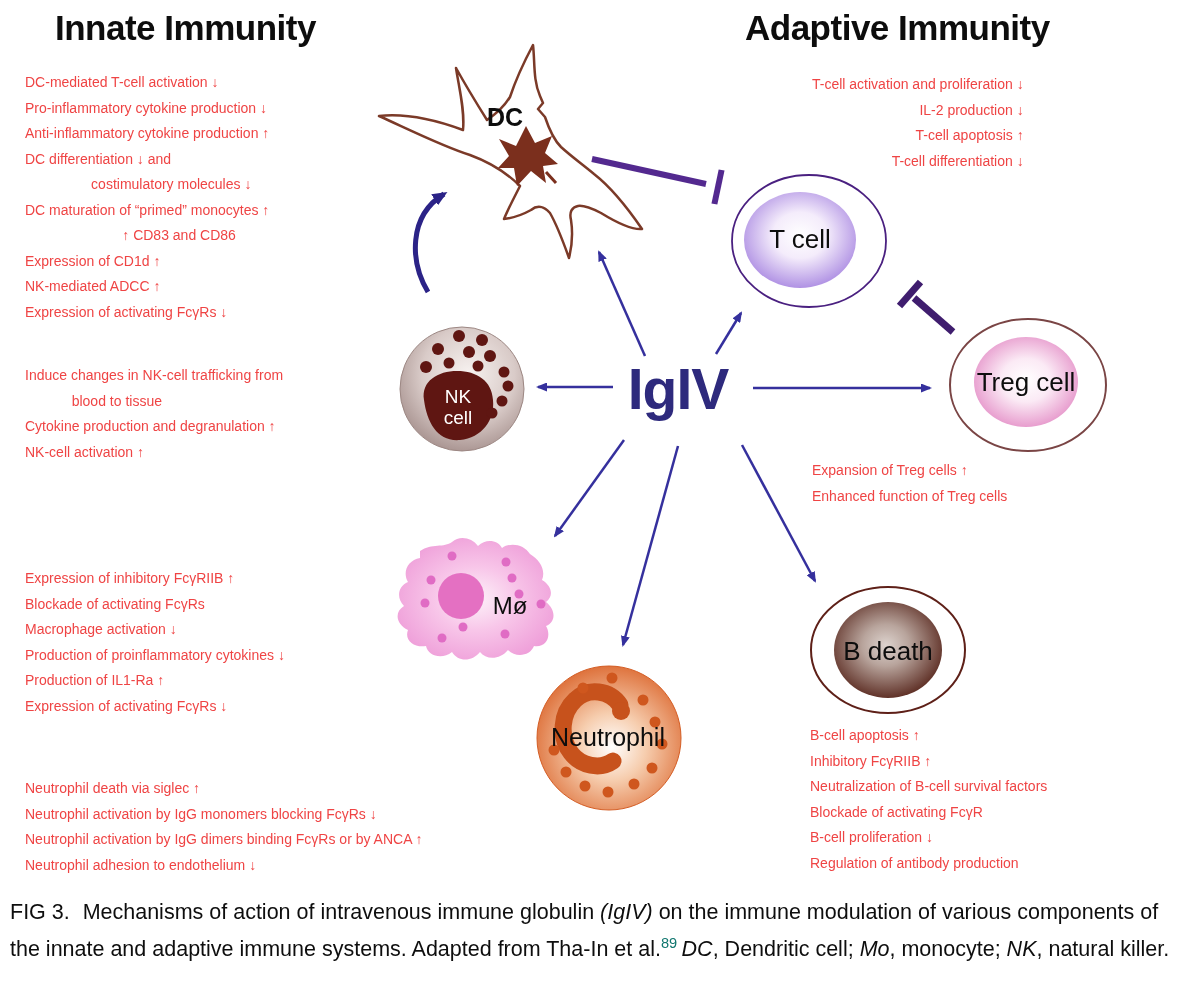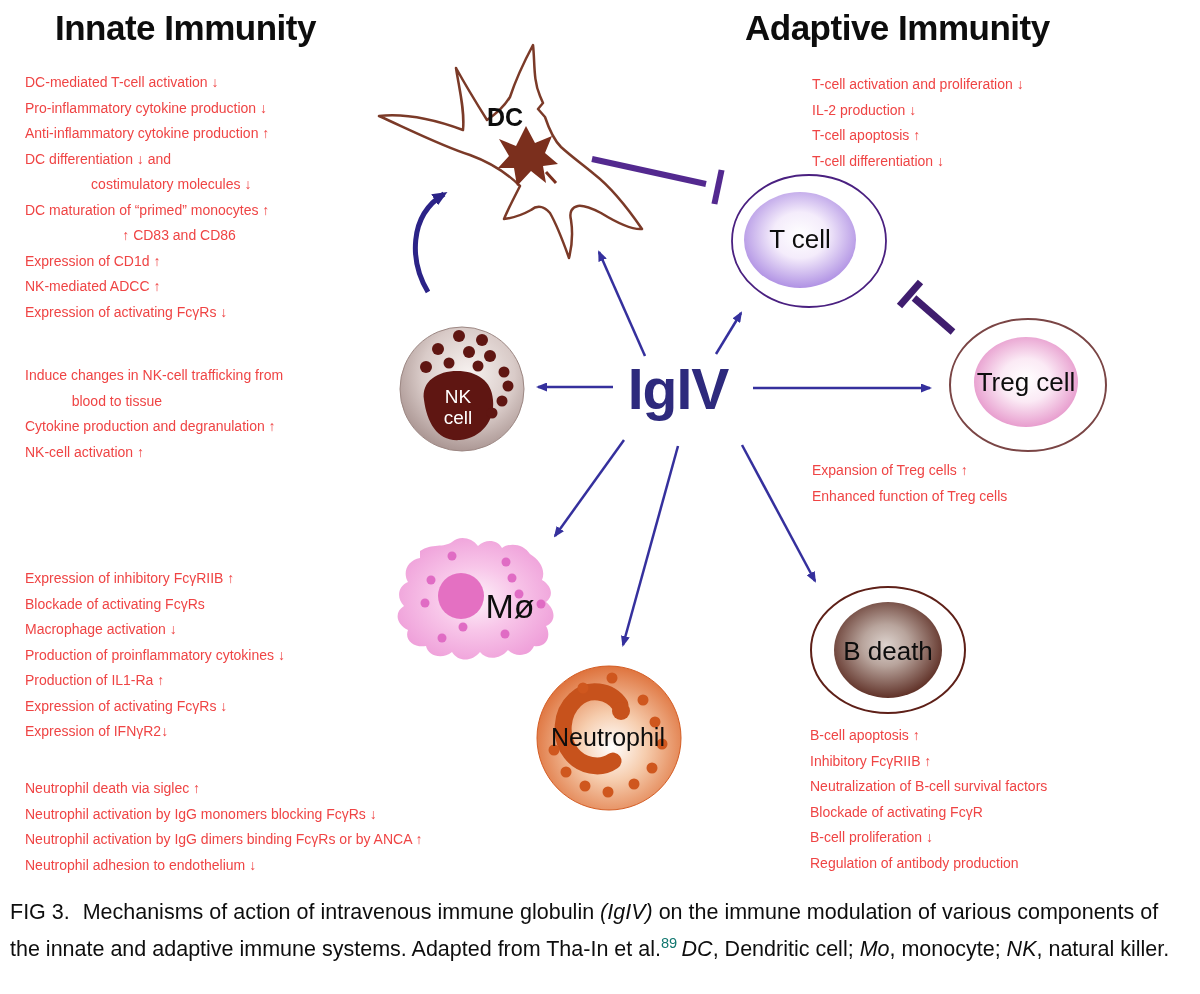--- a/index.html
+++ b/index.html
@@ -10,21 +10,21 @@
   .tblock{font-size:14px;line-height:25.5px;white-space:pre;color:#ef4444;}
   .tblock div{white-space:pre;}
   svg.diagram{position:absolute;left:0;top:0;width:1200px;height:994px;}
   .igiv{font-size:57px;font-weight:bold;color:#2e2a7d;letter-spacing:-1px;
         text-align:center;width:150px;}
   .cell-label{position:absolute;transform:translate(-50%,-50%);color:#0d0d0d;
         white-space:pre-line;text-align:center;}
   .lbl-dc{font-weight:bold;font-size:25px;}
   .lbl-t,.lbl-treg,.lbl-b{font-size:26px;}
   .lbl-nk{font-size:19px;line-height:21px;color:#ffffff;}
-  .lbl-mo{font-size:34px;}
+  .lbl-mo{font-size:24px;}
   .lbl-neu{font-size:25px;}
   .caption{position:absolute;left:10px;top:897px;width:1182px;font-size:21.5px;
         line-height:31px;color:#0e0e0e;margin:0;}
   .cap-fig{font-weight:normal;margin-right:0.6em;}
   .cap-it{font-style:italic;}
   .cap-ref{color:#0f766e;font-size:0.68em;margin-right:0.3em;}
 </style>
 </head>
 <body>
 
@@ -184,24 +184,24 @@
     <g>
       <ellipse cx="888" cy="650" rx="77" ry="63" fill="#ffffff" stroke="#5e2018" stroke-width="2"></ellipse>
       <ellipse cx="888" cy="650" rx="54" ry="48" fill="url(#gradB)"></ellipse>
     </g>
   </svg>
 
   <div class="abs heading" style="left:55px;top:8px;">Innate Immunity</div>
   <div class="abs heading" style="left:745px;top:8px;">Adaptive Immunity</div>
 
   <div class="abs tblock" style="left:25px;top:70px;"><div>DC-mediated T-cell activation ↓</div><div>Pro-inflammatory cytokine production ↓</div><div>Anti-inflammatory cytokine production ↑</div><div>DC differentiation ↓ and</div><div>                 costimulatory molecules ↓</div><div>DC maturation of “primed” monocytes ↑</div><div>                         ↑ CD83 and CD86</div><div>Expression of CD1d ↑</div><div>NK-mediated ADCC ↑</div><div>Expression of activating FcγRs ↓</div></div>
-  <div class="abs tblock" style="left:812px;top:72px;"><div>T-cell activation and proliferation ↓</div><div>IL-2 production ↓</div><div>T-cell apoptosis ↑</div><div>T-cell differentiation ↓</div></div>
+  <div class="abs tblock" style="left:812px;top:72px;text-align:right;"><div>T-cell activation and proliferation ↓</div><div>IL-2 production ↓</div><div>T-cell apoptosis ↑</div><div>T-cell differentiation ↓</div></div>
   <div class="abs tblock" style="left:25px;top:363px;"><div>Induce changes in NK-cell trafficking from</div><div>            blood to tissue</div><div>Cytokine production and degranulation ↑</div><div>NK-cell activation ↑</div></div>
   <div class="abs tblock" style="left:812px;top:458px;"><div>Expansion of Treg cells ↑</div><div>Enhanced function of Treg cells</div></div>
-  <div class="abs tblock" style="left:25px;top:566px;"><div>Expression of inhibitory FcγRIIB ↑</div><div>Blockade of activating FcγRs</div><div>Macrophage activation ↓</div><div>Production of proinflammatory cytokines ↓</div><div>Production of IL1-Ra ↑</div><div>Expression of activating FcγRs ↓</div><div>Expression of IFNγR2↓</div></div>
+  <div class="abs tblock" style="left:25px;top:566px;"><div>Expression of inhibitory FcγRIIB ↑</div><div>Blockade of activating FcγRs</div><div>Macrophage activation ↓</div><div>Production of proinflammatory cytokines ↓</div><div>Production of IL1-Ra ↑</div><div>Expression of activating FcγRs ↓</div></div>
   <div class="abs tblock" style="left:810px;top:723px;"><div>B-cell apoptosis ↑</div><div>Inhibitory FcγRIIB ↑</div><div>Neutralization of B-cell survival factors</div><div>Blockade of activating FcγR</div><div>B-cell proliferation ↓</div><div>Regulation of antibody production</div></div>
   <div class="abs tblock" style="left:25px;top:776px;"><div>Neutrophil death via siglec ↑</div><div>Neutrophil activation by IgG monomers blocking FcγRs ↓</div><div>Neutrophil activation by IgG dimers binding FcγRs or by ANCA ↑</div><div>Neutrophil adhesion to endothelium ↓</div></div>
 
   <div class="abs igiv" style="left:603px;top:356px;">IgIV</div>
 
   <div class="cell-label lbl-dc" style="left:505px;top:117px;">DC</div>
   <div class="cell-label lbl-t" style="left:800px;top:239px;">T cell</div>
   <div class="cell-label lbl-treg" style="left:1026px;top:382px;">Treg cell</div>
   <div class="cell-label lbl-nk" style="left:458px;top:407px;">NK
 cell</div>

